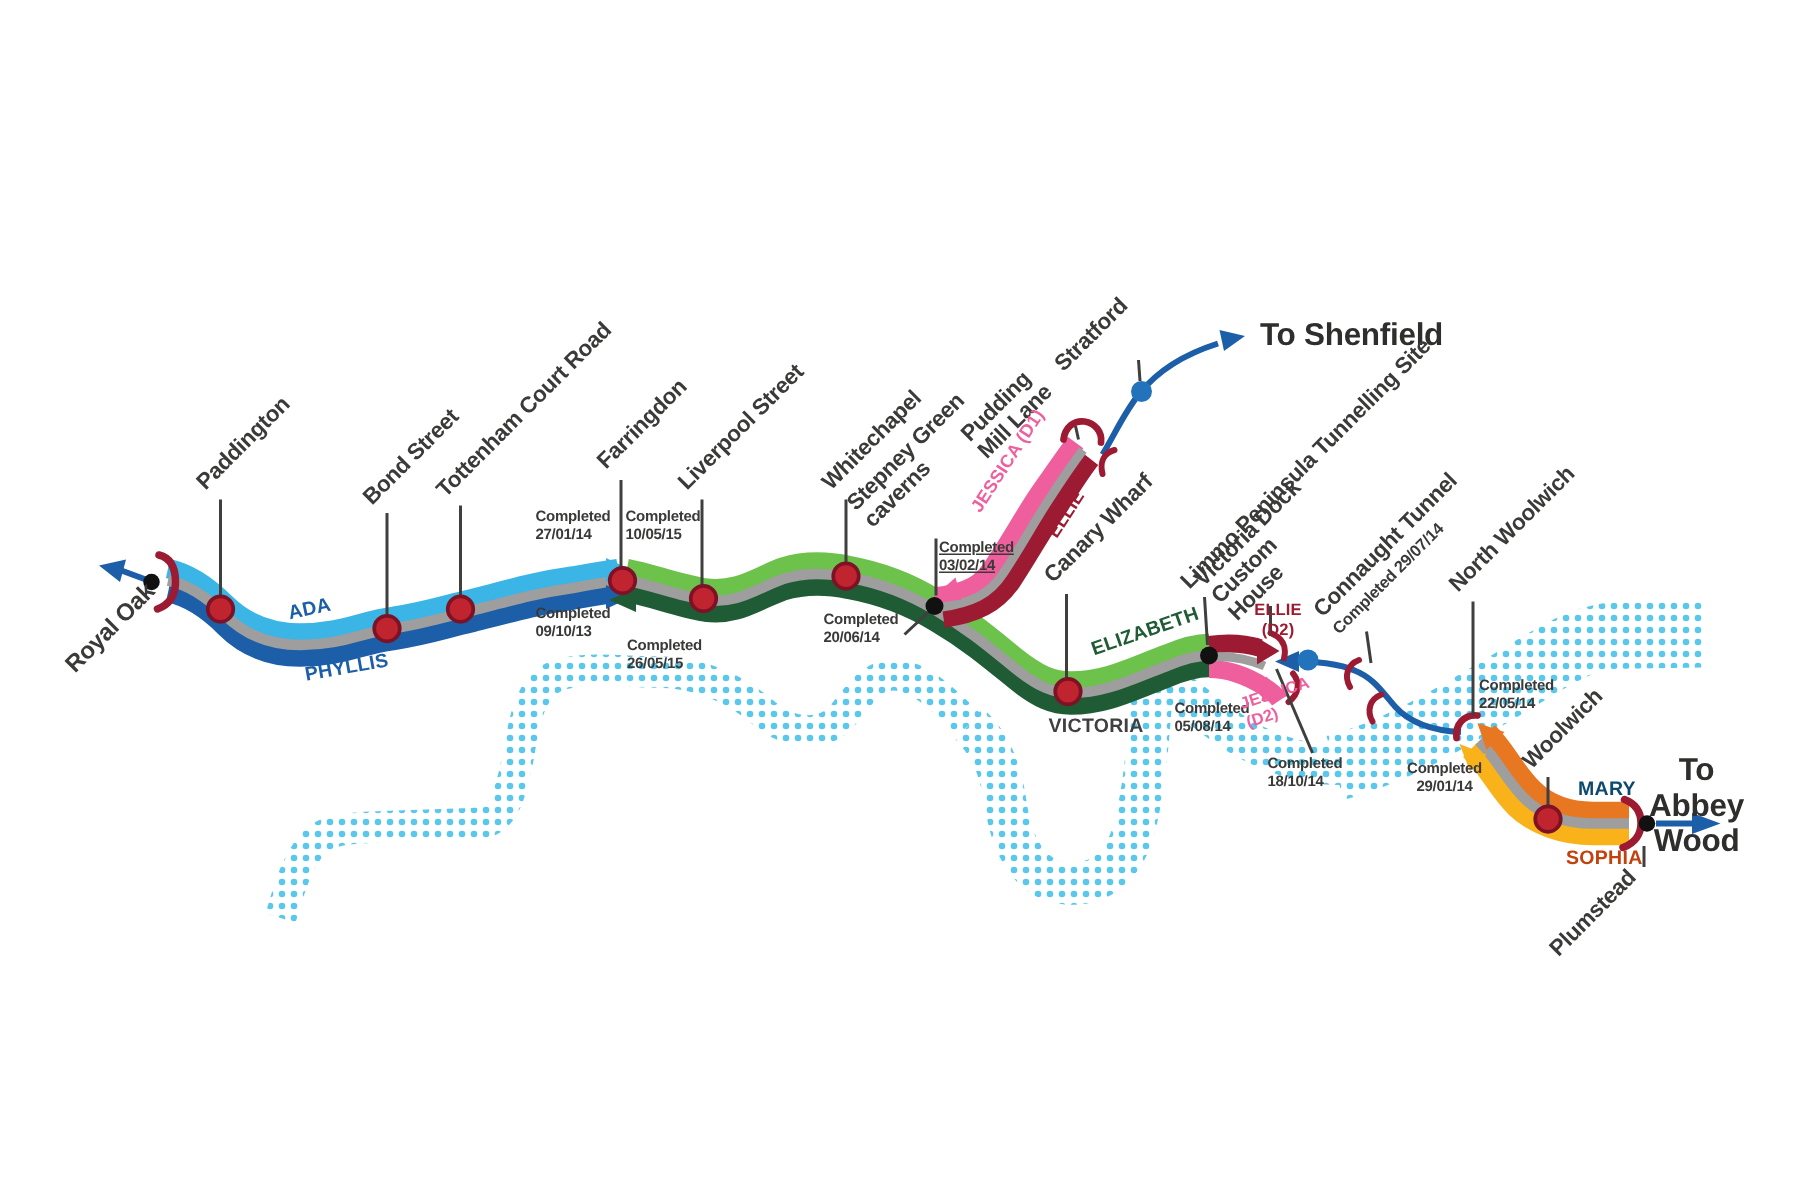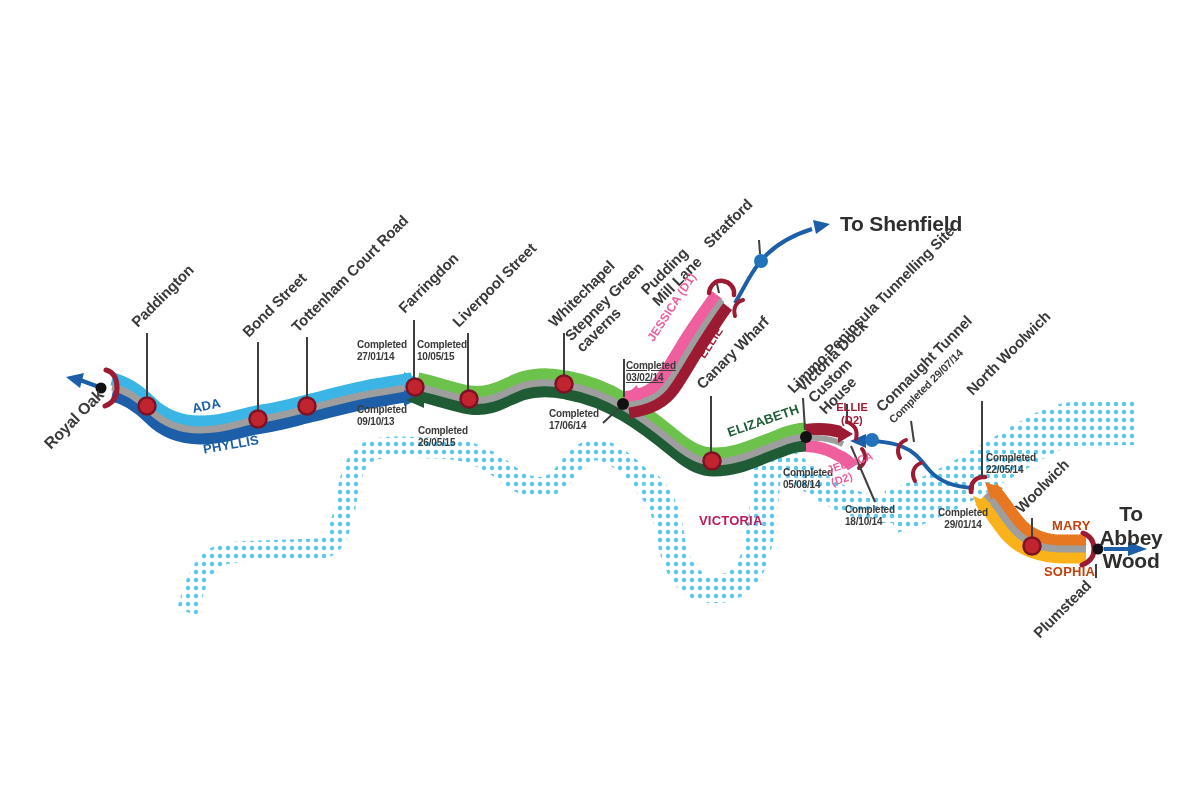--- a/index.html
+++ b/index.html
@@ -188,31 +188,31 @@
     <span style="font-size:11px;">Completed 29/07/14</span>
   </div>
   <div class="lbl st rot45" style="left:975px; top:382px;">North Woolwich</div>
   <div class="lbl st rot45" style="left:1024px; top:500px;">Woolwich</div>
   <div class="lbl st rot45" style="left:1042px; top:625px;">Plumstead</div>
 
   <div class="lbl comp" style="left:357px; top:339px;">Completed 27/01/14</div>
   <div class="lbl comp" style="left:417px; top:339px;">Completed 10/05/15</div>
   <div class="lbl comp" style="left:357px; top:404px;">Completed 09/10/13</div>
   <div class="lbl comp" style="left:418px; top:409px;margin-top:16px;">Completed 26/05/15</div>
-  <div class="lbl comp" style="left:549px; top:408px;">Completed 17/06/14</div>
+  <div class="lbl comp" style="left:549px; top:408px;">Completed 20/06/14</div>
   <div class="lbl comp" style="left:626px; top:360px;text-decoration:underline;">Completed 03/02/14</div>
   <div class="lbl comp" style="left:783px; top:467px;">Completed 05/08/14</div>
   <div class="lbl comp" style="left:845px; top:504px;">Completed 18/10/14</div>
   <div class="lbl comp" style="left:927px; top:507px;text-align:center;">Completed 29/01/14</div>
   <div class="lbl comp" style="left:986px; top:425px;margin-top:27px;">Completed 22/05/14</div>
 
   <div class="lbl tbm" style="left:192px; top:399px; color:#1c5fa8; transform:rotate(-12deg);">ADA</div>
   <div class="lbl tbm" style="left:203px; top:438px; color:#1c5fa8; transform:rotate(-10deg);">PHYLLIS</div>
   <div class="lbl tbm" style="left:726px; top:414px; color:#1f5c35; transform:rotate(-19deg);">ELIZABETH</div>
-  <div class="lbl tbm" style="left:699px; top:477px; color:#be185d;margin-top:37px;">VICTORIA</div>
+  <div class="lbl tbm" style="left:699px; top:477px; color:#404040;">VICTORIA</div>
   <div class="lbl tbm-sm rot45" style="left:656px; top:331px; color:#ef5e9d; transform:rotate(-57deg); font-size:12px;">JESSICA (D1)</div>
   <div class="lbl tbm-sm rot45" style="left:707px; top:348px; color:#9d1b32; transform:rotate(-57deg); font-size:12px;">ELLIE</div>
   <div class="lbl tbm-sm wrap" style="left:804px; top:401px; width:40px; color:#9d1b32; text-align:center; line-height:1.15;padding-left:28px;">ELLIE (D2)</div>
   <div class="lbl tbm-sm wrap" style="left:828px; top:455px; width:56px; color:#ef5e9d; transform:rotate(-18deg); line-height:1.15;">JESSICA (D2)</div>
-  <div class="lbl tbm" style="left:1052px; top:519px; color:#c2410c;">MARY</div>
+  <div class="lbl tbm" style="left:1052px; top:519px; color:#0c4a6e;">MARY</div>
   <div class="lbl tbm" style="left:1044px; top:565px; color:#c2410c;">SOPHIA</div>
 
 </div>
 
 </body></html>

